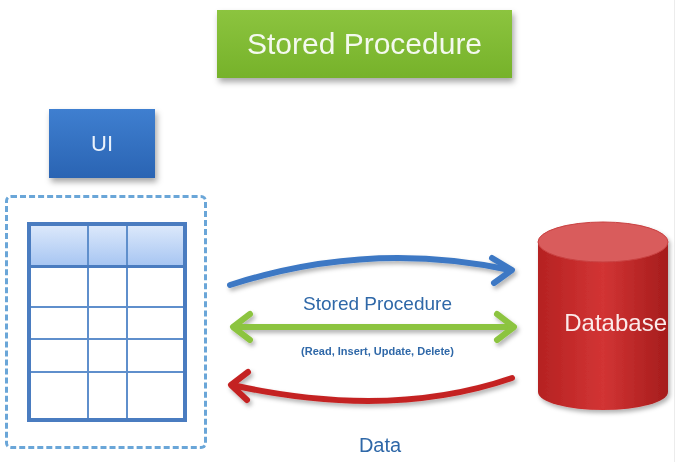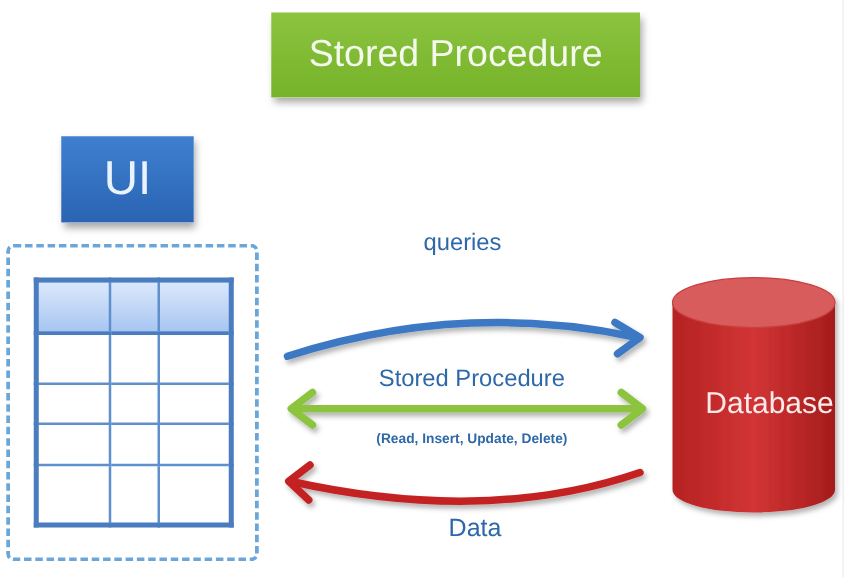--- a/index.html
+++ b/index.html
@@ -9,21 +9,21 @@
       background: linear-gradient(#8cc43f, #76b22a);
       box-shadow: 2px 4px 6px rgba(0,0,0,0.35);
       display: flex; align-items: center; justify-content: center;
       color: #f4f9ee; font-size: 30px;
     }
     .ui-box {
       position: absolute; left: 49px; top: 109px; width: 106px; height: 69px;
       background: linear-gradient(#3f7fd0, #2a64b3);
       box-shadow: 2px 4px 6px rgba(0,0,0,0.35);
       display: flex; align-items: center; justify-content: center;
-      color: #eaf2fc; font-size: 38px;
+      color: #eaf2fc; font-size: 22px;
     }
     .dash-frame {
       position: absolute; left: 5px; top: 195px; width: 202px; height: 254px;
       border: 3px dashed #6aa6d8; border-radius: 6px; box-sizing: border-box;
     }
     .grid-table {
       position: absolute; left: 27px; top: 222px; width: 160px; height: 200px;
       border: 4px solid #4a7cc0; box-sizing: border-box;
       border-collapse: collapse;
     }
@@ -107,22 +107,21 @@
     <path d="M248,372 L231,385 L247,400" fill="none" stroke="#c42424" stroke-width="6" stroke-linecap="round" stroke-linejoin="round"></path>
   </g>
 
   <g filter="url(#sh)">
     <path d="M538,242 L538,392 A65,18 0 0 0 668,392 L668,242 Z" fill="url(#dbBody)"></path>
     <ellipse cx="603" cy="242" rx="65" ry="20" fill="#d95c5c" stroke="#c94040" stroke-width="1"></ellipse>
   </g>
 </svg>
 
 <div class="label" style="left:255px; top:183px; width:230px; font-size:19px; line-height:24px;">
-  <div>queries</div>
 </div>
 
 <div class="label" style="left:270px; top:293px; width:215px; font-size:19px;">Stored Procedure</div>
 
 <div class="label" style="left:260px; top:345px; width:235px; font-size:11px; font-weight:bold;">(Read, Insert, Update, Delete)</div>
 
-<div class="label" style="left:330px; top:412px; width:100px; font-size:20px;">Data</div>
+<div class="label" style="left:330px; top:434px; width:100px; font-size:20px;">Data</div>
 
 <div class="db-text">Database</div>
 
 </body></html>

